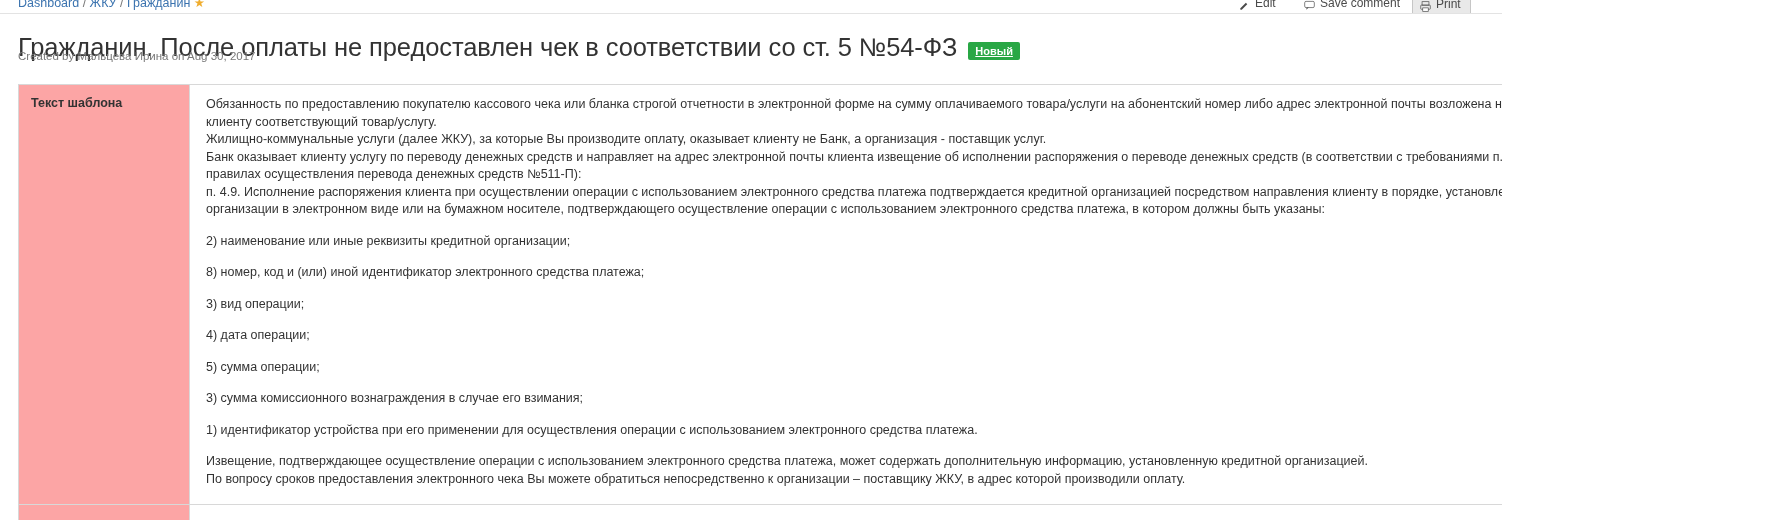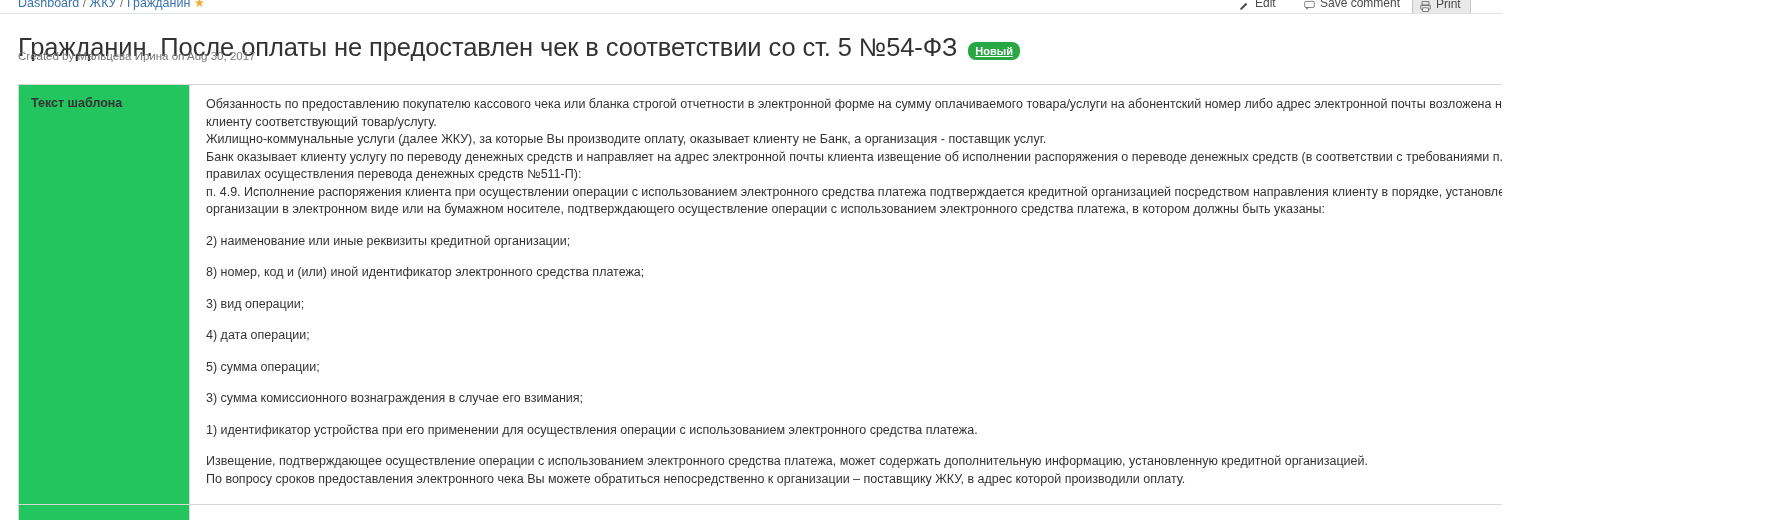--- a/index.html
+++ b/index.html
@@ -85,21 +85,21 @@
     color: #333333;
     letter-spacing: -0.1px;
     white-space: nowrap;
   }
   .badge-new {
     display: inline-block;
     background: #29a745;
     color: #ffffff;
     font-size: 11px;
     font-weight: bold;
-    border-radius: 8px;
+    border-radius: 2px;
     padding: 3px 7px 3px 7px;
     position: relative;
     top: 3px;
     white-space: nowrap;
     text-decoration: underline;
   }
   .meta-line {
     position: absolute;
     left: 18px;
     top: 50px;
@@ -121,21 +121,21 @@
   .content-table td {
     border: 1px solid #d8d8d8;
     vertical-align: top;
   }
   .label-cell {
     width: 146px;
     padding: 11px 12px 11px 12px;
     font-size: 12.5px;
     font-weight: bold;
     color: #333333;
-    background: #22c55e;
+    background: #fca5a5;
   }
   .body-cell {
     padding: 11px 14px 16px 16px;
     font-size: 12.5px;
     line-height: 17.5px;
     color: #333333;
   }
   .body-cell p { margin: 0 0 0 0; }
   .body-cell p.gap { margin-top: 14px; }
   .row-empty td { height: 20px; }

